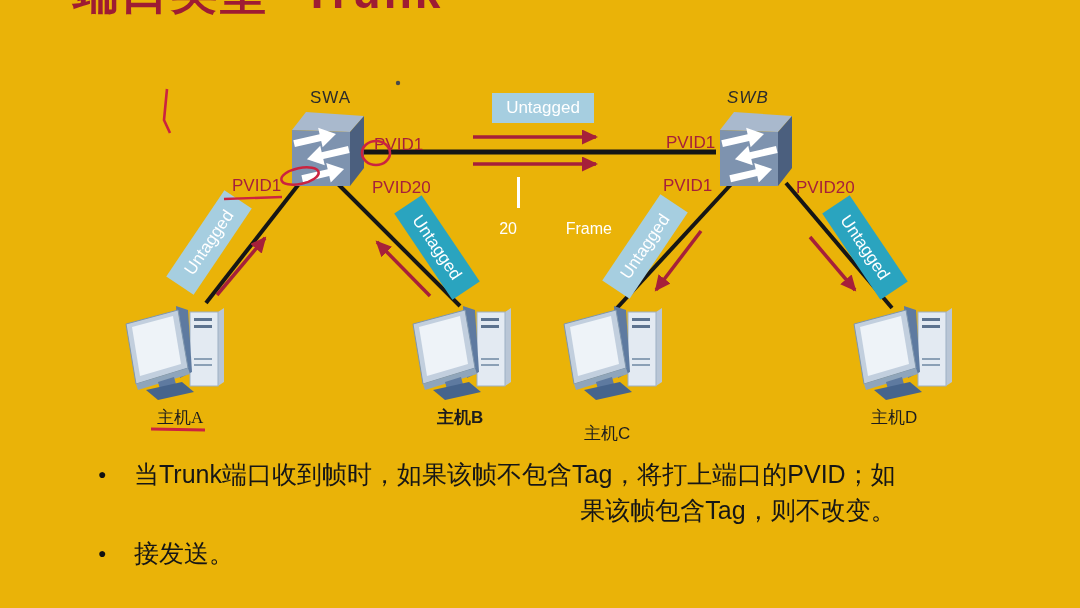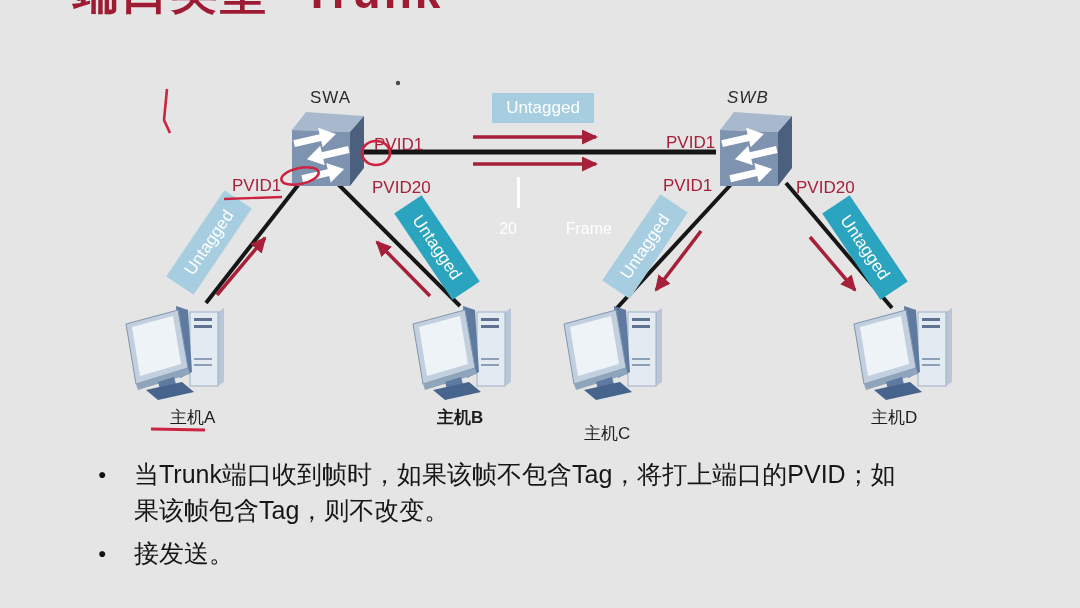--- a/index.html
+++ b/index.html
@@ -1,16 +1,16 @@
 <!DOCTYPE html>
 <html><head>
 <meta charset="utf-8">
 <style>
   html,body{margin:0;padding:0;background:#fff;}
-  #screen{position:relative;width:1080px;height:608px;overflow:hidden;background:#e5e5e5;
+  #screen{position:relative;width:1080px;height:608px;overflow:hidden;background:#eab308;
           font-family:"Liberation Sans","DejaVu Sans",sans-serif;}
   
   #page-title{position:absolute;left:73px;top:-31px;font-size:46px;font-weight:bold;
               color:#9e1c33;letter-spacing:3px;white-space:nowrap;line-height:1;}
   
   .swname{position:absolute;font-size:17px;color:#2b2b2b;letter-spacing:1px;}
   .hostlbl{position:absolute;font-size:17px;color:#1d1d1d;}
   
   .pvid{position:absolute;font-size:17px;color:#a6203a;white-space:nowrap;}
   
@@ -28,21 +28,21 @@
   #frame-box{position:absolute;left:473px;top:177px;height:31px;display:flex;}
   #frame-box .cell{background:#1a99b6;color:#fff;font-size:16px;text-align:right;
                    line-height:31px;margin-top:36px;}
   #frame-box .tagcell{width:44px;}
   #frame-box .gap{width:3px;background:#ffffff;}
   #frame-box .framecell{width:92px;}
   
   #bullets{position:absolute;left:98px;top:456px;width:980px;}
   .bullet{display:flex;margin-bottom:7px;}
   .bdot{width:36px;font-size:14px;padding-top:10px;color:#111;flex:none;}
-  .blines{font-size:25px;color:#161616;line-height:36px;}
+  .blines{font-size:25px;color:#161616;line-height:36px;text-align:right;}
   svg{position:absolute;left:0;top:0;}
 </style>
 </head>
 <body>
 
 <div id="screen">
 
   <div id="page-title">端口类型 -Trunk</div>
 
   <svg width="1080" height="450">
@@ -160,21 +160,21 @@
   <div id="untB" class="unt unt-teal">Untagged</div>
   <div id="untC" class="unt unt-light">Untagged</div>
   <div id="untD" class="unt unt-teal">Untagged</div>
 
   <div id="frame-box">
     <div class="cell tagcell">20</div>
     <div class="gap"></div>
     <div class="cell framecell">Frame</div>
   </div>
 
-  <div class="hostlbl" style="left:170px;top:406px;">主机A</div>
+  <div class="hostlbl" style="left:157px;top:406px;font-family:Liberation Serif, serif;">主机A</div>
   <div class="hostlbl" style="left:437px;top:406px;font-weight:bold;">主机B</div>
   <div class="hostlbl" style="left:584px;top:406px;margin-top:16px;">主机C</div>
   <div class="hostlbl" style="left:871px;top:406px;">主机D</div>
 
   <svg width="1080" height="450" style="pointer-events:none;">
     <ellipse cx="376" cy="153" rx="14" ry="12" fill="none" stroke="#cb2340" stroke-width="2.6"></ellipse>
     <ellipse cx="300" cy="176" rx="19" ry="8" fill="none" stroke="#cb2340" stroke-width="2.6" transform="rotate(-12 300 176)"></ellipse>
     <line x1="224" y1="199" x2="282" y2="197" stroke="#cb2340" stroke-width="2.4"></line>
     <line x1="151" y1="429" x2="205" y2="430" stroke="#cb2340" stroke-width="3"></line>
     <path d="M167,89 L164,120 L170,133" fill="none" stroke="#cb2340" stroke-width="2.6"></path>

